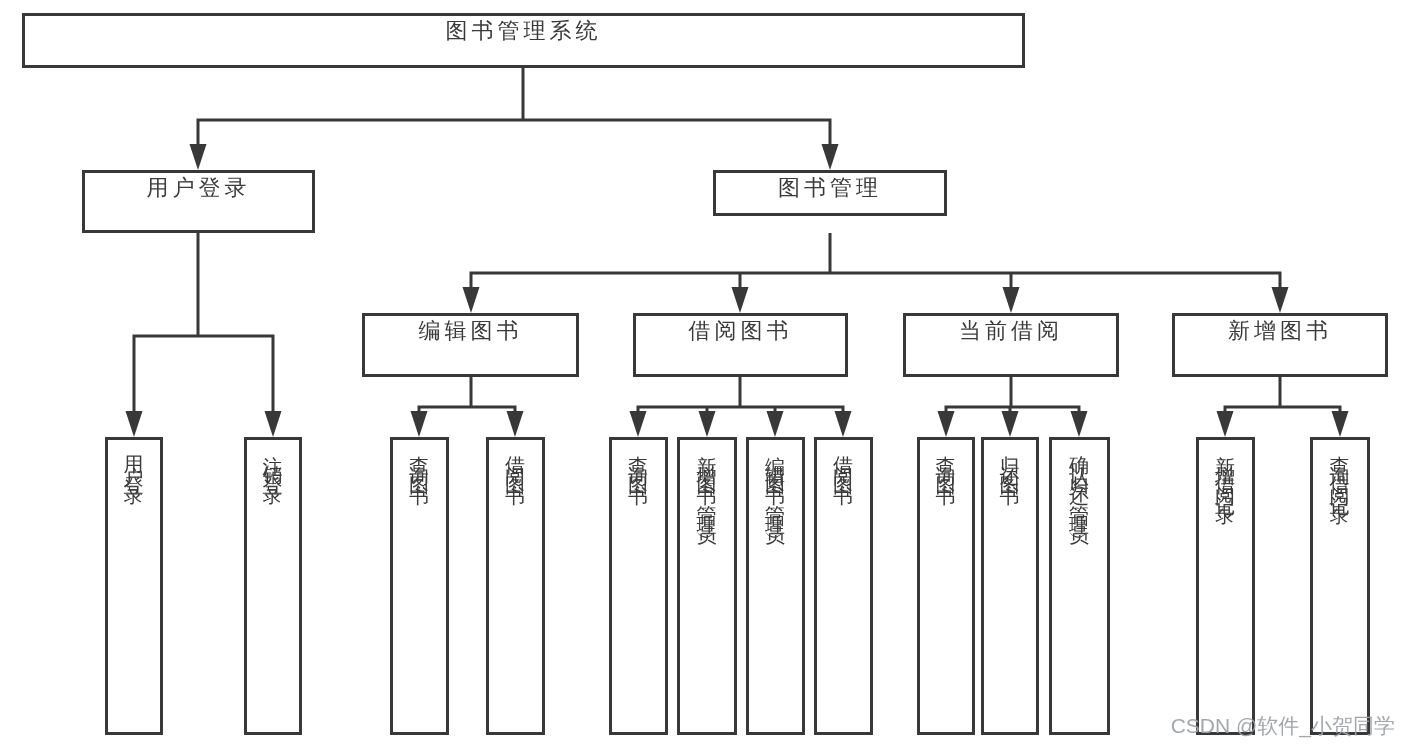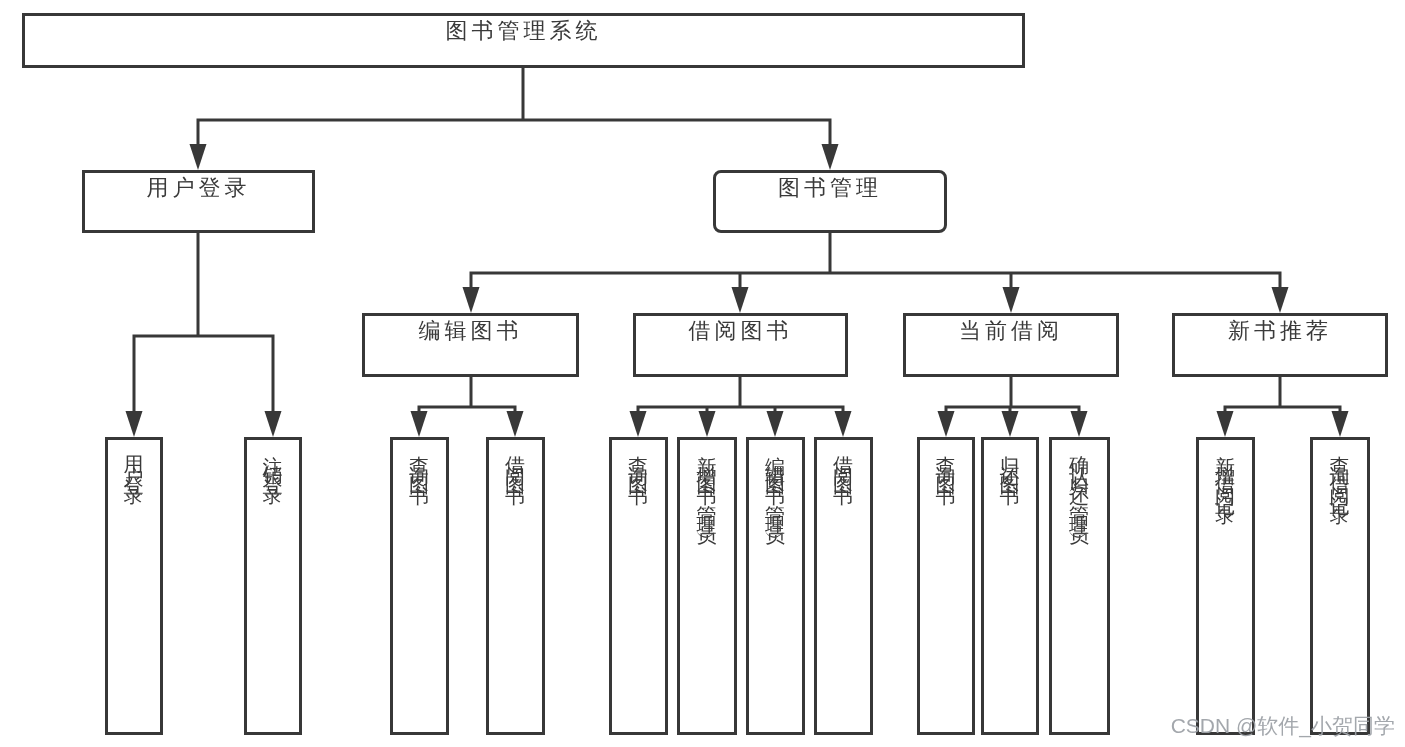--- a/index.html
+++ b/index.html
@@ -88,35 +88,35 @@
     </g>
   </svg>
 
   <div class="box h-box" style="left:22px; top:13px; width:1003px; height:55px;">
     <span>图书管理系统</span>
   </div>
 
   <div class="box h-box" style="left:82px; top:170px; width:233px; height:63px;">
     <span>用户登录</span>
   </div>
-  <div class="box h-box" style="left:713px; top:170px; width:234px; height:63px;border-radius:8px;">
+  <div class="box h-box" style="left:713px; top:170px; width:234px; height:46px;">
     <span>图书管理</span>
   </div>
 
   <div class="box h-box" style="left:362px; top:313px; width:217px; height:64px;">
     <span>编辑图书</span>
   </div>
   <div class="box h-box" style="left:633px; top:313px; width:215px; height:64px;">
     <span>借阅图书</span>
   </div>
   <div class="box h-box" style="left:903px; top:313px; width:216px; height:64px;">
     <span>当前借阅</span>
   </div>
   <div class="box h-box" style="left:1172px; top:313px; width:216px; height:64px;">
-    <span>新书推荐</span>
+    <span>新增图书</span>
   </div>
 
   <div class="box v-box" style="left:105px; top:437px; width:58px; height:298px;">
     <span>用户登录</span>
   </div>
   <div class="box v-box" style="left:244px; top:437px; width:58px; height:298px;">
     <span>注销登录</span>
   </div>
 
   <div class="box v-box" style="left:390px; top:437px; width:59px; height:298px;">

